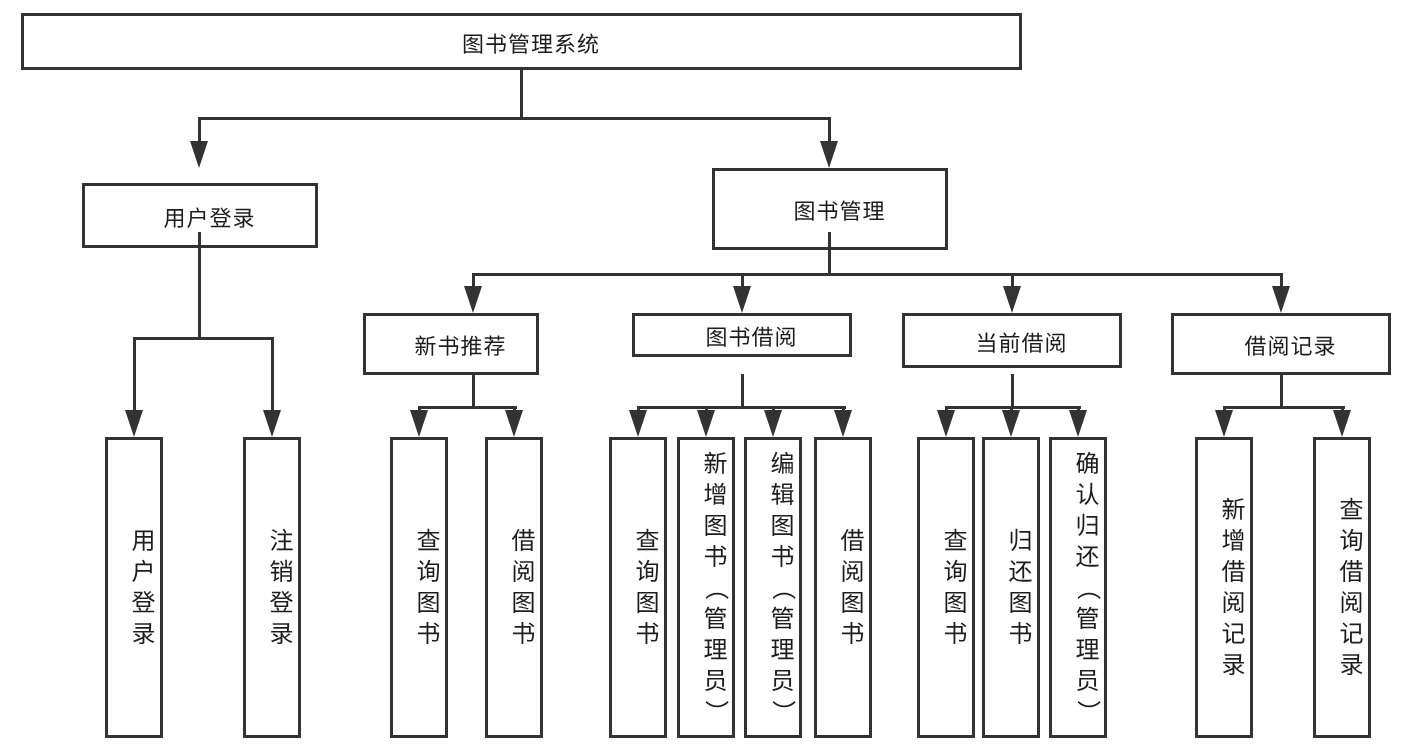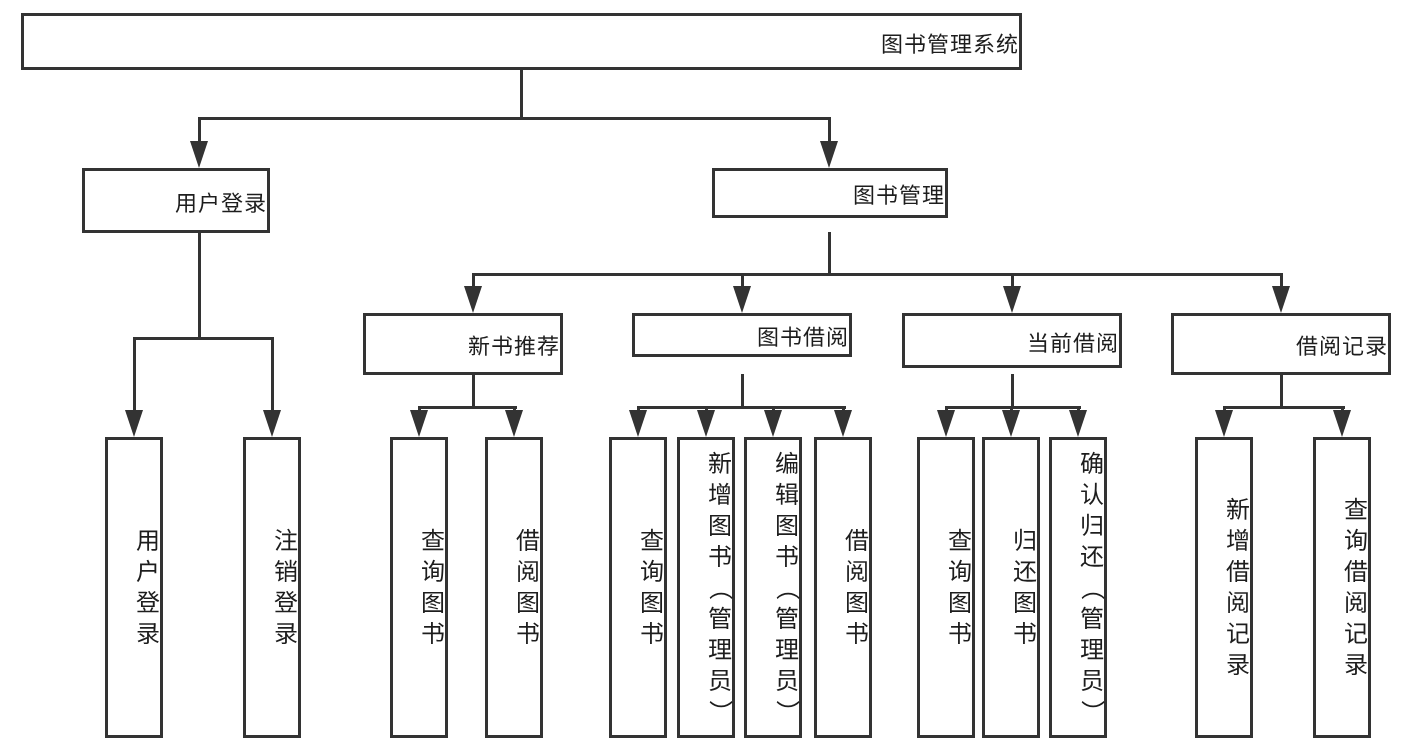--- a/index.html
+++ b/index.html
@@ -14,21 +14,21 @@
     position:relative;
     width:1405px;height:747px;
     background:var(--background);
     overflow:hidden;
   }
   .box{
     position:absolute;
     box-sizing:border-box;
     background:#ffffff;
     border:3px solid var(--line);
-    display:flex;align-items:center;justify-content:flex-end;
+    display:flex;align-items:center;justify-content:center;
     color:var(--text);
     font-size:22px;
     letter-spacing:1px;
     padding-left:19px;
   }
   .vbox{font-size:24px;letter-spacing:0;}
   .lbl{display:block;}
   .vtext{
     display:flex;flex-direction:column;
     align-items:center;justify-content:center;
@@ -54,28 +54,28 @@
 </style>
 </head>
 <body>
 
 <div id="diagram">
 
   <div class="box" style="left:21px;top:13px;width:1001px;height:57px">
     <span class="lbl">图书管理系统</span>
   </div>
 
-  <div class="box" style="left:82px;top:168px;width:188px;height:65px">
+  <div class="box" style="left:82px;top:183px;width:236px;height:65px">
     <span class="lbl">用户登录</span>
   </div>
-  <div class="box" style="left:712px;top:168px;width:236px;height:50px">
+  <div class="box" style="left:712px;top:168px;width:236px;height:82px">
     <span class="lbl">图书管理</span>
   </div>
 
-  <div class="box" style="left:363px;top:313px;width:200px;height:62px">
+  <div class="box" style="left:363px;top:313px;width:176px;height:62px">
     <span class="lbl">新书推荐</span>
   </div>
   <div class="box" style="left:632px;top:313px;width:220px;height:44px">
     <span class="lbl">图书借阅</span>
   </div>
   <div class="box" style="left:902px;top:313px;width:220px;height:55px">
     <span class="lbl">当前借阅</span>
   </div>
   <div class="box" style="left:1171px;top:313px;width:220px;height:62px">
     <span class="lbl">借阅记录</span>

